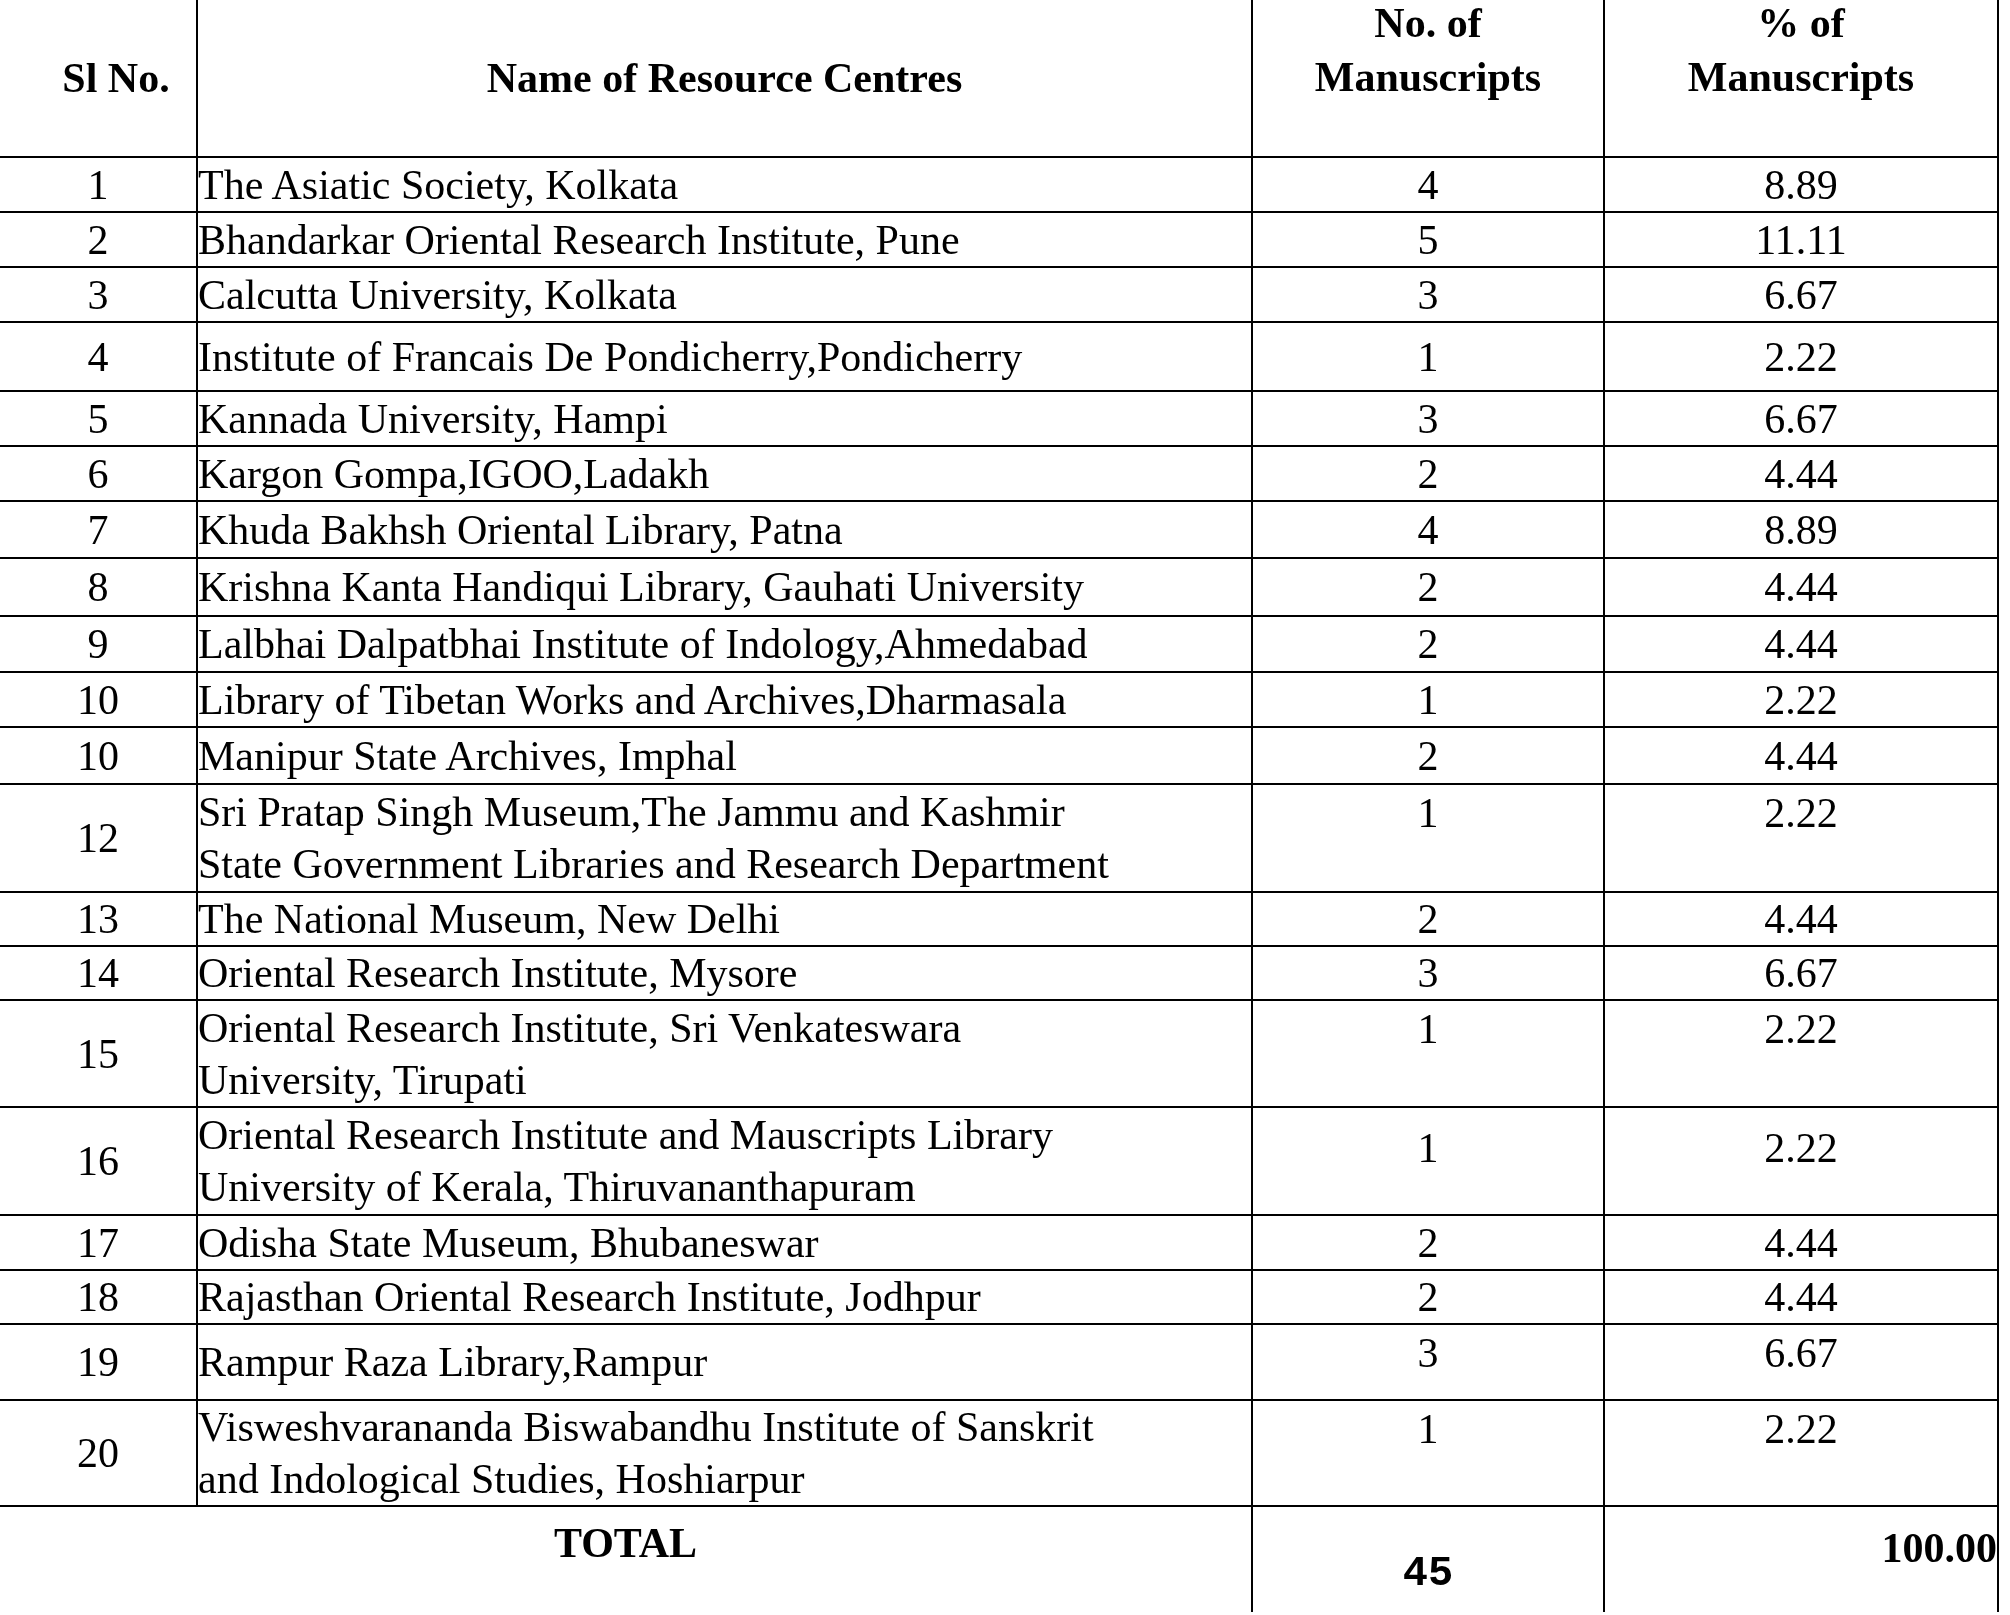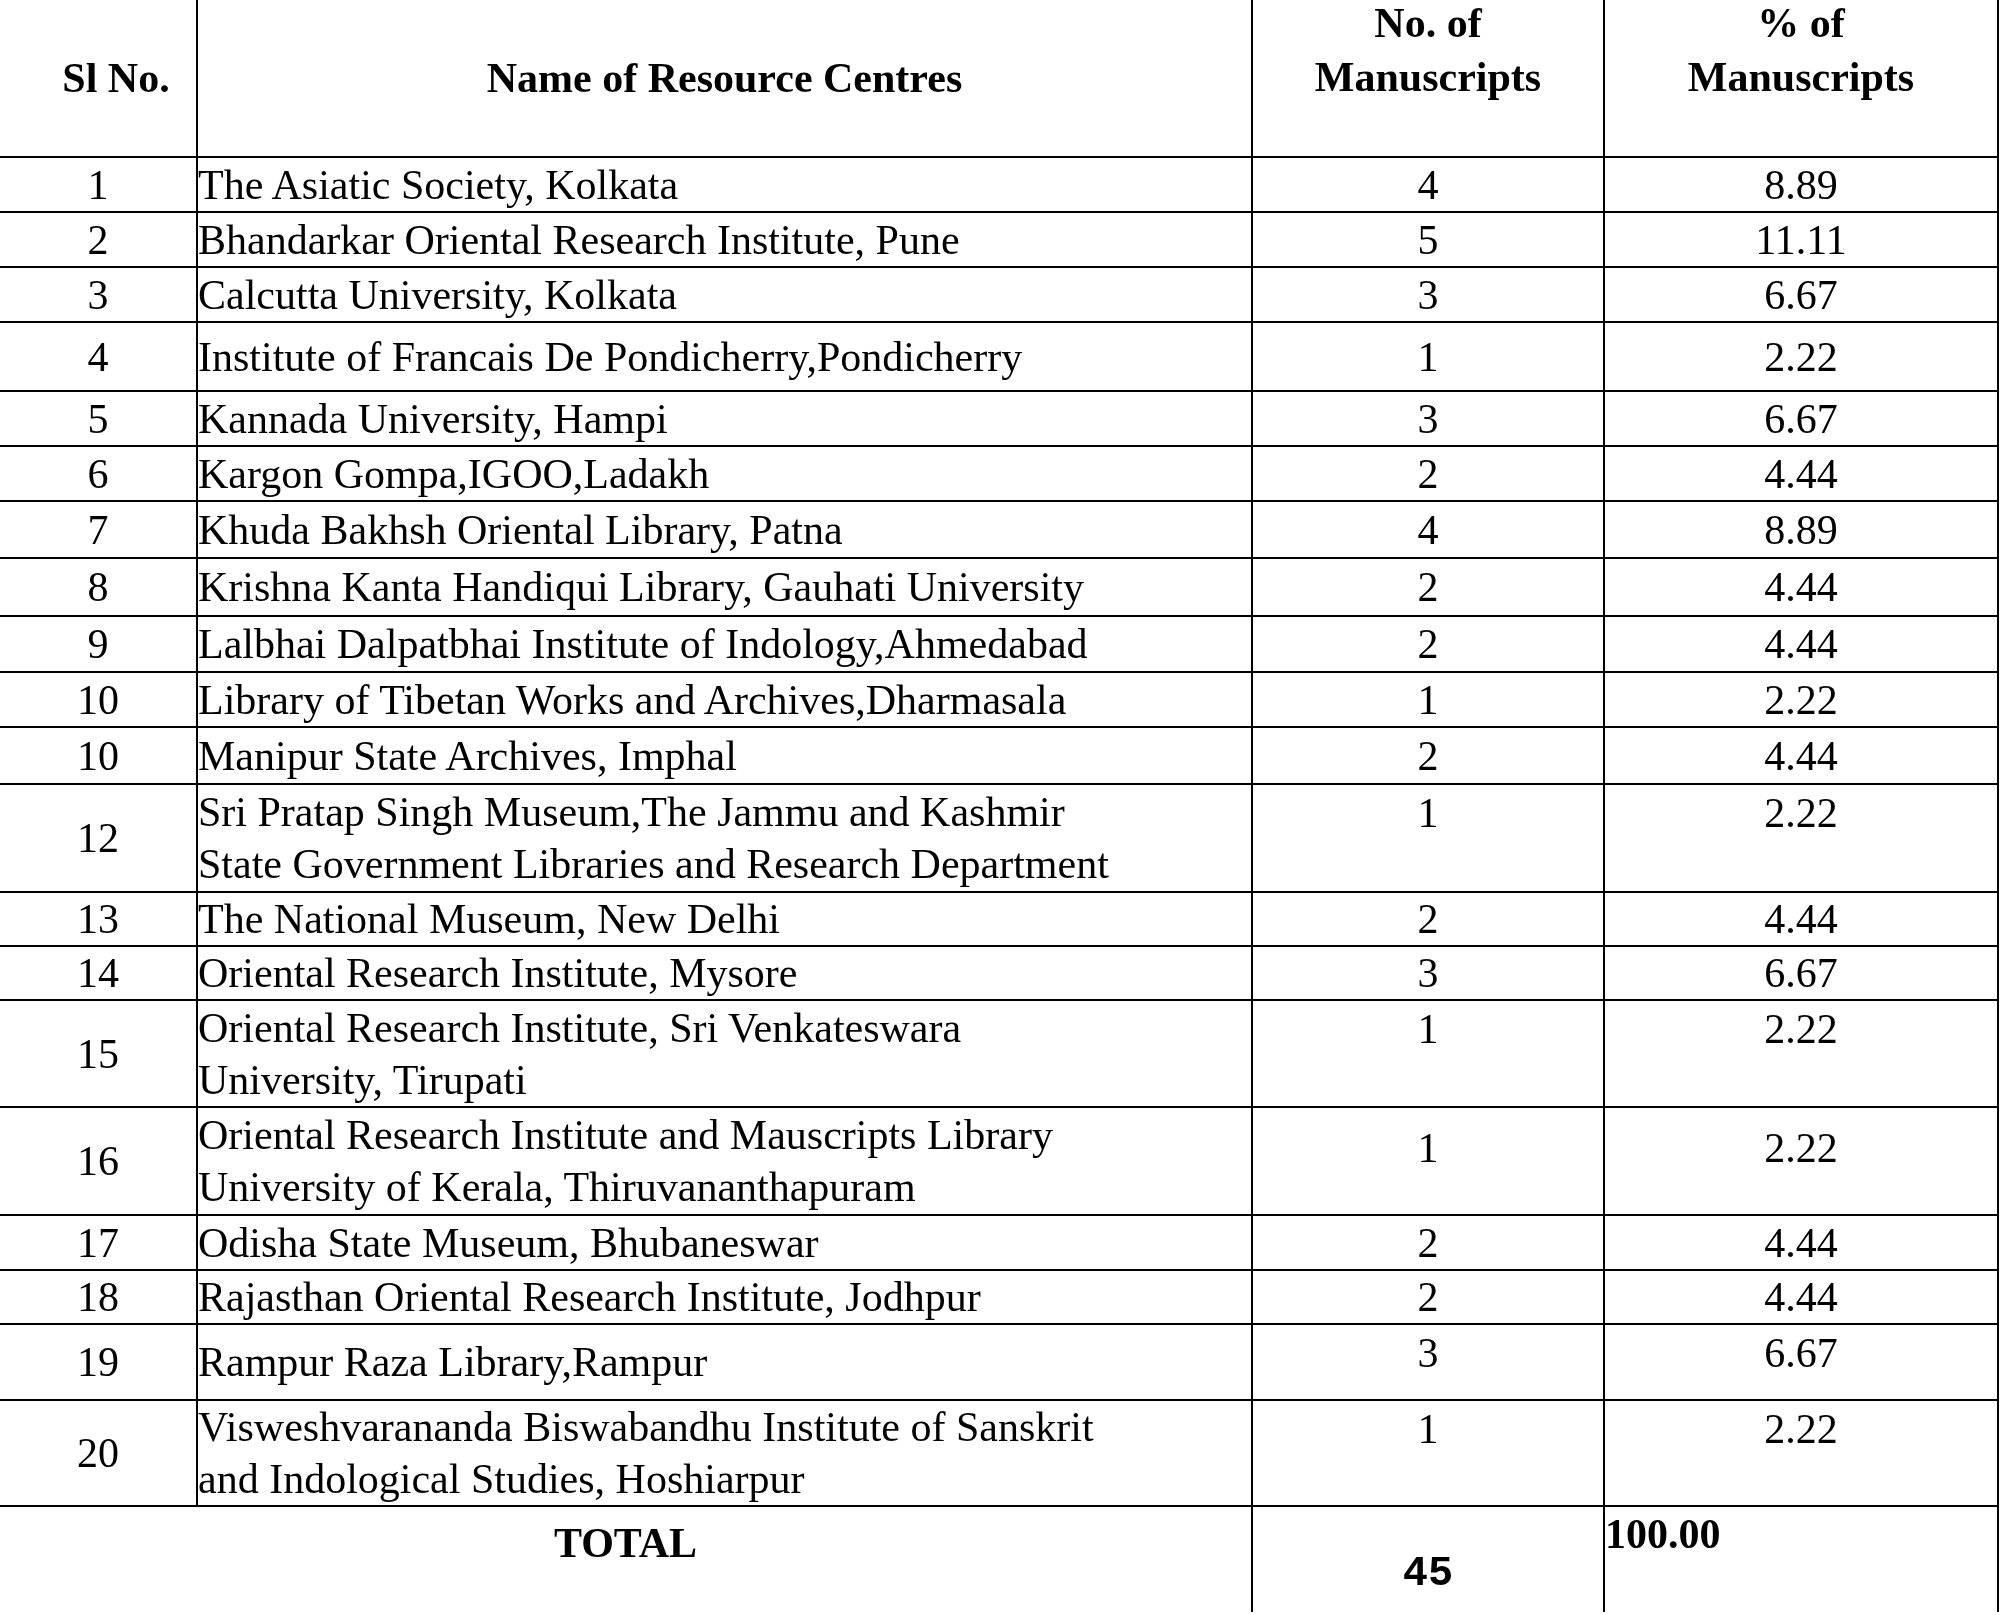--- a/index.html
+++ b/index.html
@@ -17,21 +17,21 @@
   table.ms tr.hdr th.first { border-left: none; padding-left: 36px; }
   table.ms td.first { border-left: none; }
   td.sl { text-align: center; vertical-align: middle; }
   td.name { text-align: left; padding-left: 27px; vertical-align: middle; }
   td.num, td.pct { text-align: center; vertical-align: top; padding-top: 2px; }
   tr.r td.num, tr.r td.pct { vertical-align: middle; padding-top: 0; }
   tr.tall td.num, tr.tall td.pct { vertical-align: top; padding-top: 2px; }
   tr.total td { font-weight: bold; border-bottom: none; }
   tr.total td.tlabel { border-left: none; text-align: center; vertical-align: top; padding-top: 10px; }
   tr.total td.tnum { text-align: center; vertical-align: middle; padding-top: 28px; font-family: Liberation Mono, monospace; }
-  tr.total td.tpct { text-align: left; vertical-align: top; padding-top: 1px; }
+  tr.total td.tpct { text-align: right; vertical-align: top; padding-top: 15px; }
   .thick td { border-top-width: 4px; }
 </style>
 </head>
 <body>
 
 <table class="ms">
   <colgroup>
     <col class="c1">
       <col class="c2">
       <col class="c3">

